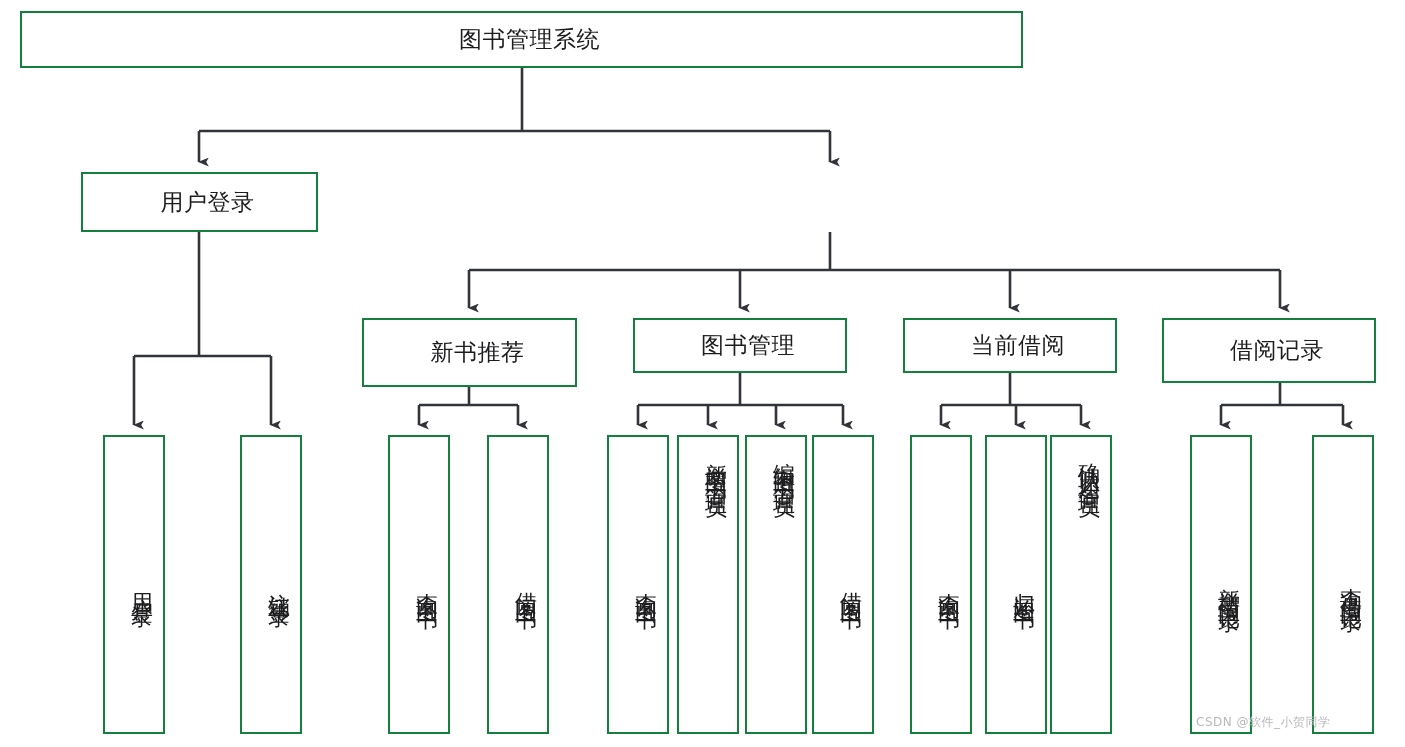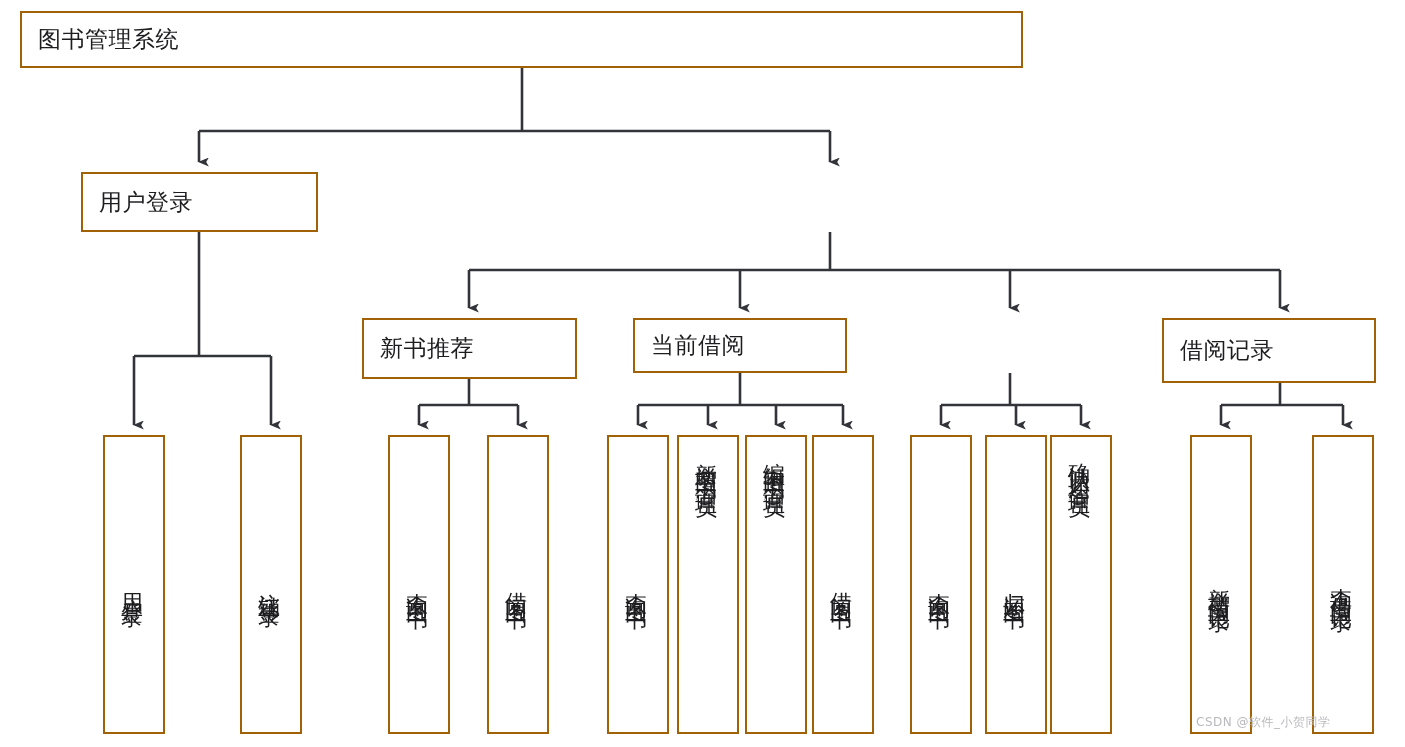--- a/index.html
+++ b/index.html
@@ -23,23 +23,24 @@
     left: 0;
     top: 0;
     width: 1405px;
     height: 747px;
     pointer-events: none;
   }
   .node {
     position: absolute;
     box-sizing: border-box;
     background: #ffffff;
-    border: 2px solid #a16207;
+    border: 2px solid #15803d;
     display: flex;
     align-items: center;
+    justify-content: center;
     z-index: 2;
     padding-left: 16px;
   }
   .node .lbl {
     font-size: 23px;
     line-height: 1.15;
     color: #1d1d20;
     letter-spacing: 0.5px;
     white-space: nowrap;
   }
@@ -127,24 +128,27 @@
   </svg>
 
   <div class="node" style="left: 20px; top: 11px; width: 1003px; height: 57px;">
     <span class="lbl">图书管理系统</span>
   </div>
 
   <div class="node" style="left: 81px; top: 172px; width: 237px; height: 60px;">
     <span class="lbl">用户登录</span>
   </div>
 
-  <div class="node" style="left: 362px; top: 318px; width: 215px; height: 61px;">
+  <div class="node" style="left: 362px; top: 318px; width: 215px; height: 69px;">
     <span class="lbl">新书推荐</span>
   </div>
   <div class="node" style="left: 633px; top: 318px; width: 214px; height: 55px;">
+    <span class="lbl">图书管理</span>
+  </div>
+  <div class="node" style="left: 903px; top: 318px; width: 214px; height: 55px;">
     <span class="lbl">当前借阅</span>
   </div>
   <div class="node" style="left: 1162px; top: 318px; width: 214px; height: 65px;">
     <span class="lbl">借阅记录</span>
   </div>
 
   <div class="node vert mid" style="left: 103px; top: 435px; width: 62px; height: 299px;">
     <span class="lbl">用户登录</span>
   </div>
   <div class="node vert mid" style="left: 240px; top: 435px; width: 62px; height: 299px;">

